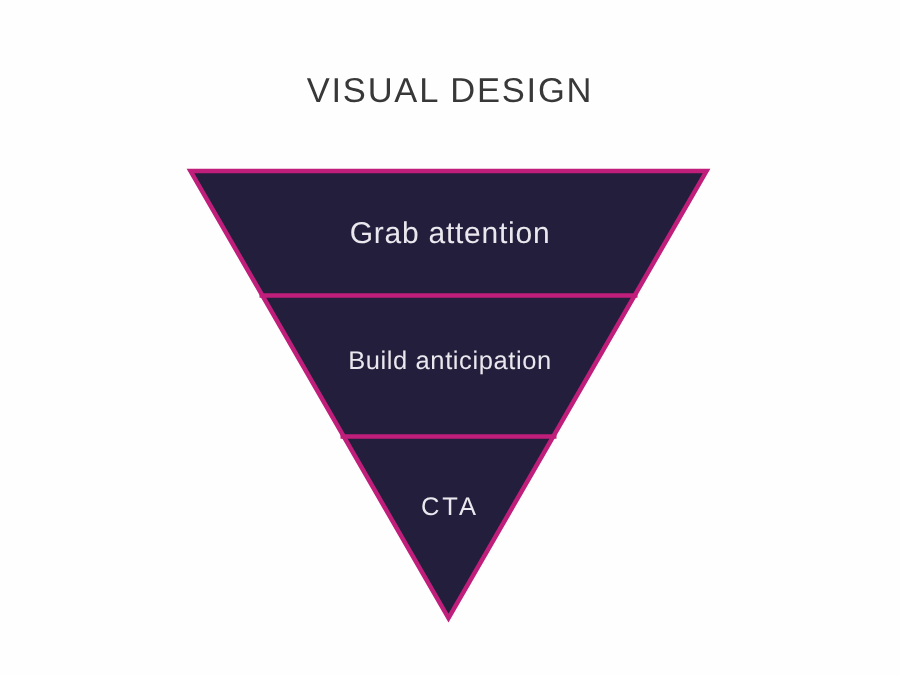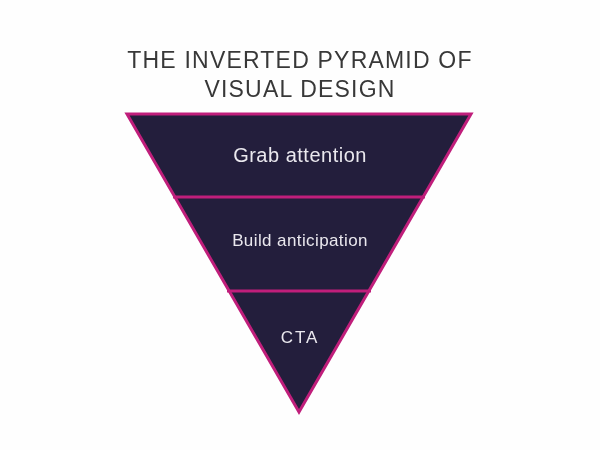--- a/index.html
+++ b/index.html
@@ -42,21 +42,20 @@
   .label-1 { font-size: 20px; letter-spacing: 0.5px; }
   .label-2 { font-size: 17px; letter-spacing: 0.4px; }
   .label-3 { font-size: 17px; letter-spacing: 2px; }
 </style>
 </head>
 <body>
 
 <div class="diagram">
 
   <h1 class="title">
-    <span class="line">THE INVERTED PYRAMID OF</span>
     <span class="line">VISUAL DESIGN</span>
   </h1>
 
   <svg class="pyramid-svg" width="600" height="450" viewBox="0 0 600 450">
 
     <polygon points="127,114 471,114 299,412" stroke-width="3" stroke-linejoin="miter" fill="#231E3C" stroke="#C01E7B"></polygon>
 
     <line x1="173" y1="197" x2="425" y2="197" stroke-width="3" stroke="#C01E7B"></line>
 
     <line x1="227" y1="291" x2="371" y2="291" stroke-width="3" stroke="#C01E7B"></line>

